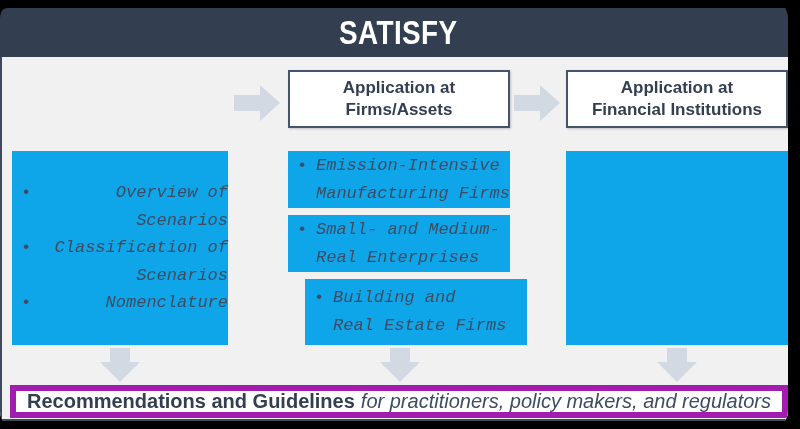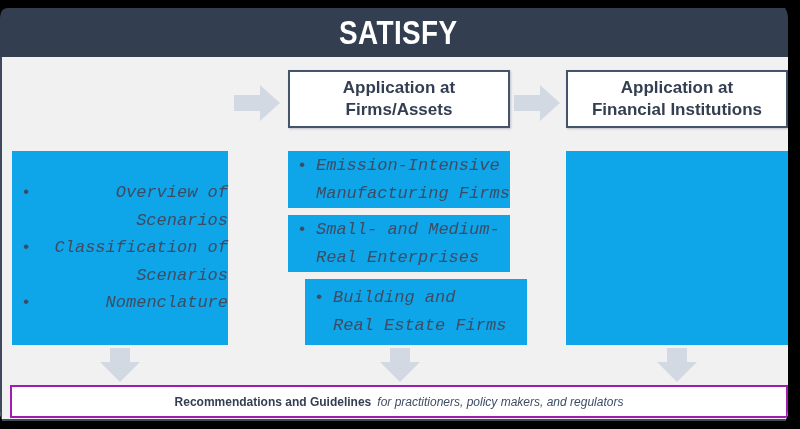--- a/index.html
+++ b/index.html
@@ -39,23 +39,23 @@
     font-style:italic;font-size:17px;line-height:1.62;color:#3e4c63;
     white-space:pre-line;
   }
   .cbox li::before{
     content:"\2022";position:absolute;left:9px;top:0;
     font-style:normal;color:#3e4c63;
   }
   .arrow{position:absolute;}
   .footer-bar{
     position:absolute;left:10px;top:385px;width:778px;height:33px;
-    box-sizing:border-box;background:#fff;border:2px solid #a21caf;
+    box-sizing:border-box;background:#fff;border:6px solid #a21caf;
     display:flex;align-items:center;justify-content:center;
-    font-size:12px;color:#333F50;
+    font-size:20px;color:#333F50;
   }
   .footer-bar .bold-part{font-weight:700;}
   .footer-bar .italic-part{font-style:italic;font-weight:400;color:#3e4c63;margin-left:6px;}
 </style>
 </head>
 <body>
 
 <div class="canvas">
 
   <div class="header-bar">

